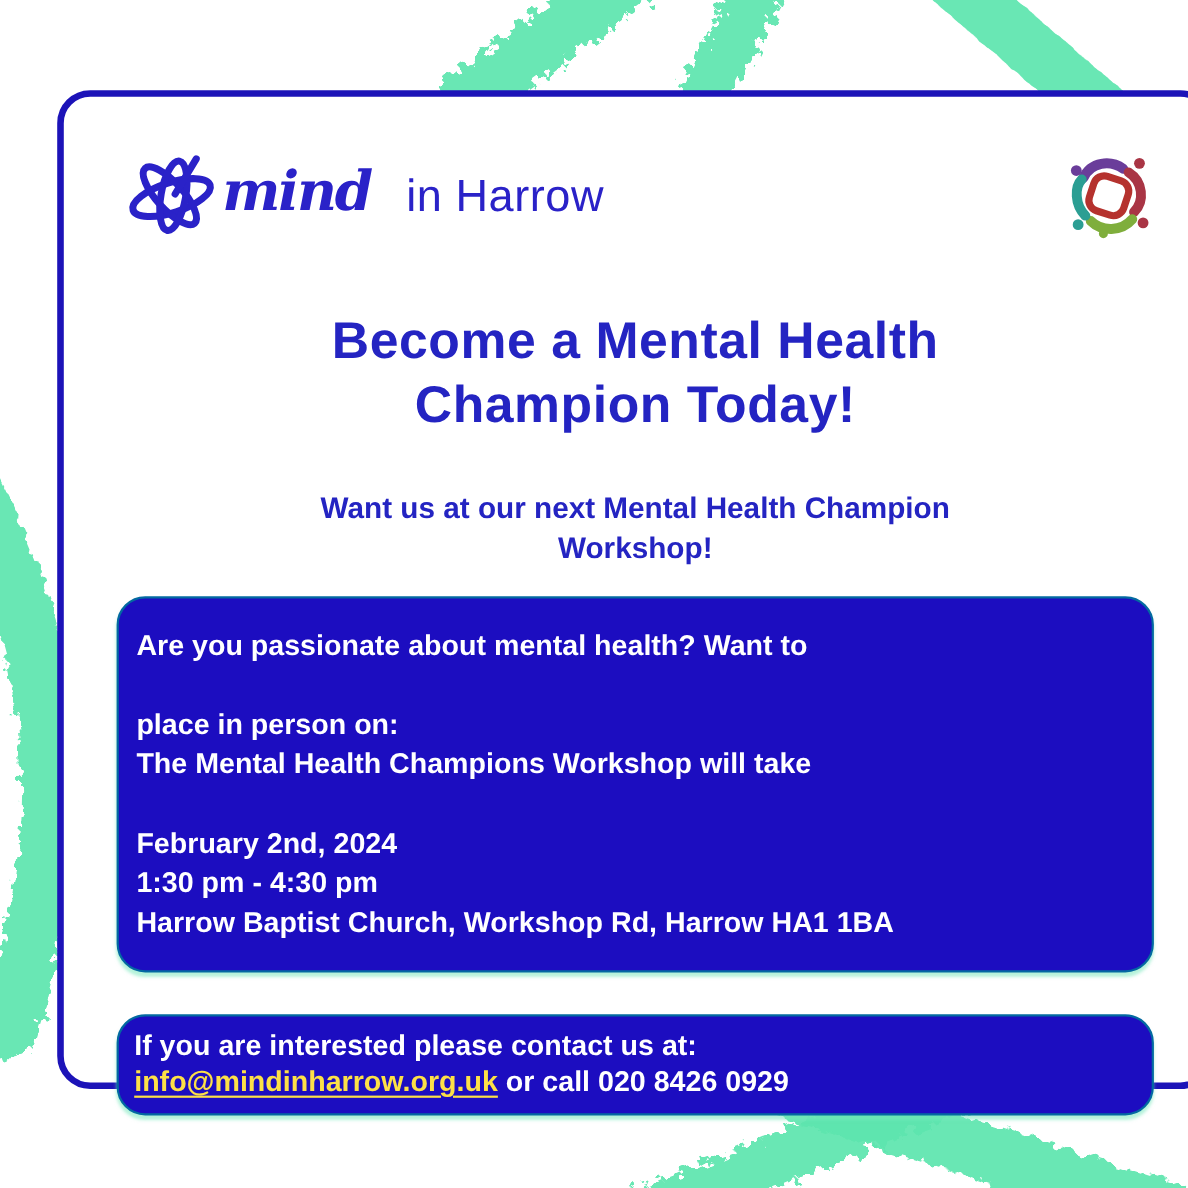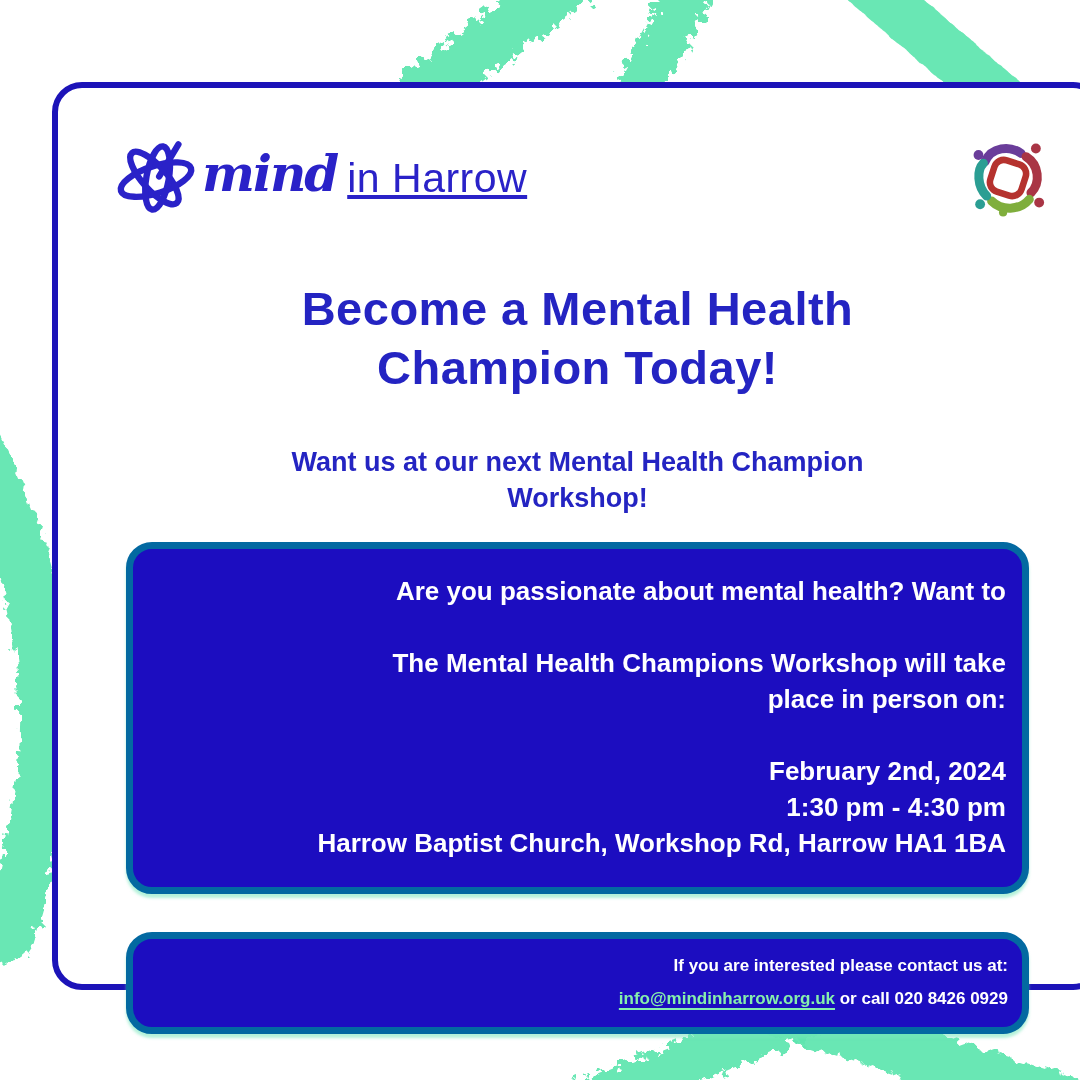--- a/index.html
+++ b/index.html
@@ -21,47 +21,47 @@
   .header-row{
     display:flex;justify-content:space-between;align-items:center;
     padding:40px 48px 0 50px;
   }
   .mind-logo{display:flex;align-items:center;gap:2px;color:#2a22c8;}
   .mind-logo svg{width:96px;height:100px;flex:0 0 auto;margin-right:-4px;}
   .mind-script{
     font-family:"DejaVu Serif", serif;font-style:italic;font-weight:700;
     font-size:50px;letter-spacing:-2px;line-height:1;transform:translateY(-4px);
   }
-  .mind-rest{font-size:41px;font-weight:500;letter-spacing:.5px;margin-left:8px;text-decoration:underline;}
+  .mind-rest{font-size:41px;font-weight:500;letter-spacing:.5px;margin-left:30px;}
   .hh-logo{display:flex;align-items:center;gap:8px;}
   .hh-logo svg{width:82px;height:88px;flex:0 0 auto;}
   .hh-text{display:flex;flex-direction:column;line-height:1;}
   .hh-line1{color:#1d9489;font-weight:700;font-size:23px;letter-spacing:1px;transform:scaleX(.92);transform-origin:left;}
   .hh-line2{color:#1d9489;font-weight:700;font-size:41px;letter-spacing:-.5px;transform:scaleX(.94);transform-origin:left;margin-top:2px;}
   .hh-tag{color:#c13a30;font-weight:700;font-size:12.5px;margin-top:4px;letter-spacing:.1px;}
   
   .title{
     margin-top:52px;text-align:center;color:#2424c2;
     font-size:47px;font-weight:700;line-height:1.25;letter-spacing:.5px;
   }
   .subtitle{
     margin-top:46px;text-align:center;color:#2424c2;
     font-size:27px;font-weight:700;line-height:1.35;
   }
   
   .panel{
-    box-sizing:border-box;margin:0 68px;background:#1c0dc0;
-    border:7px solid #0369a1;border-radius:26px;
+    box-sizing:border-box;margin:0 48px;background:#1c0dc0;
+    border:2px solid #0369a1;border-radius:26px;
     box-shadow:0 4px 3px rgba(118,232,188,.55);
-    color:#ffffff;text-align:right;font-weight:700;
+    color:#ffffff;text-align:left;font-weight:700;
   }
   .panel.info{margin-top:26px;padding:24px 16px 26px;font-size:26px;line-height:36px;}
-  .panel.contact{margin-top:38px;padding:10px 14px 12px;font-size:17px;line-height:33px;}
+  .panel.contact{margin-top:38px;padding:10px 14px 12px;font-size:26px;line-height:33px;}
   .gap{height:36px;}
-  .email-link{color:#86efac;text-decoration:underline;text-underline-offset:4px;text-decoration-thickness:2px;}
+  .email-link{color:#fde047;text-decoration:underline;text-underline-offset:4px;text-decoration-thickness:2px;}
 </style>
 </head>
 <body>
 
 <svg id="bg-strokes" viewBox="0 0 1080 1080" aria-hidden="true">
   <defs>
     <filter id="chalk" x="-30%" y="-30%" width="160%" height="160%">
       <feTurbulence type="fractalNoise" baseFrequency="0.09" numOctaves="3" result="n"></feTurbulence>
       <feDisplacementMap in="SourceGraphic" in2="n" scale="22"></feDisplacementMap>
     </filter>
@@ -120,22 +120,22 @@
   </div>
 
   <div class="subtitle">
     <div>Want us at our next Mental Health Champion</div>
     <div>Workshop!</div>
   </div>
 
   <div class="panel info">
     <div>Are you passionate about mental health? Want to</div>
     <div class="gap"></div>
+    <div>place in person on:</div>
     <div>The Mental Health Champions Workshop will take</div>
-    <div>place in person on:</div>
     <div class="gap"></div>
     <div>February 2nd, 2024</div>
     <div>1:30 pm - 4:30 pm</div>
     <div>Harrow Baptist Church, Workshop Rd, Harrow HA1 1BA</div>
   </div>
 
   <div class="panel contact">
     <div>If you are interested please contact us at:</div>
     <div>
       <a href="#" class="email-link">info@mindinharrow.org.uk</a><span> or call 020 8426 0929</span>

